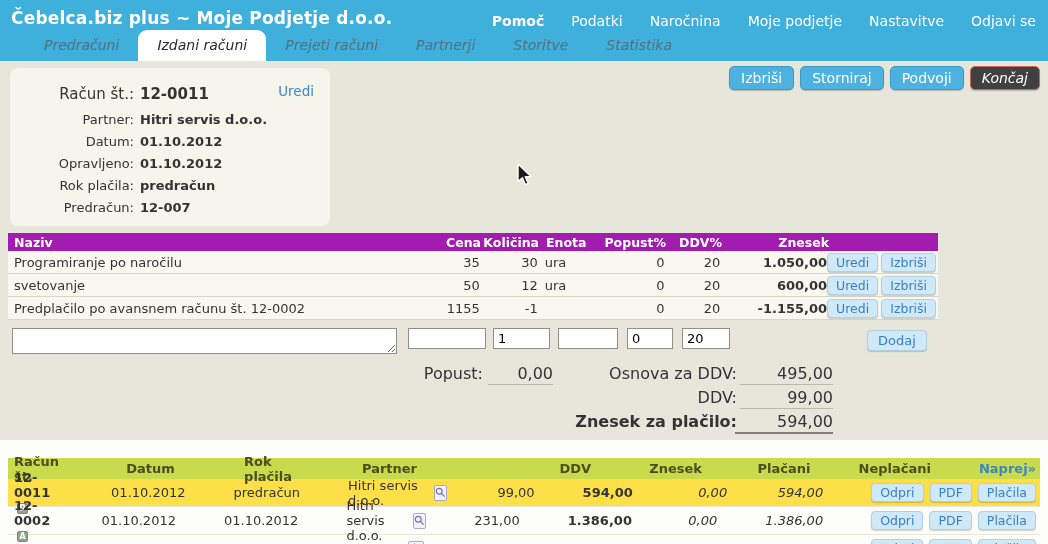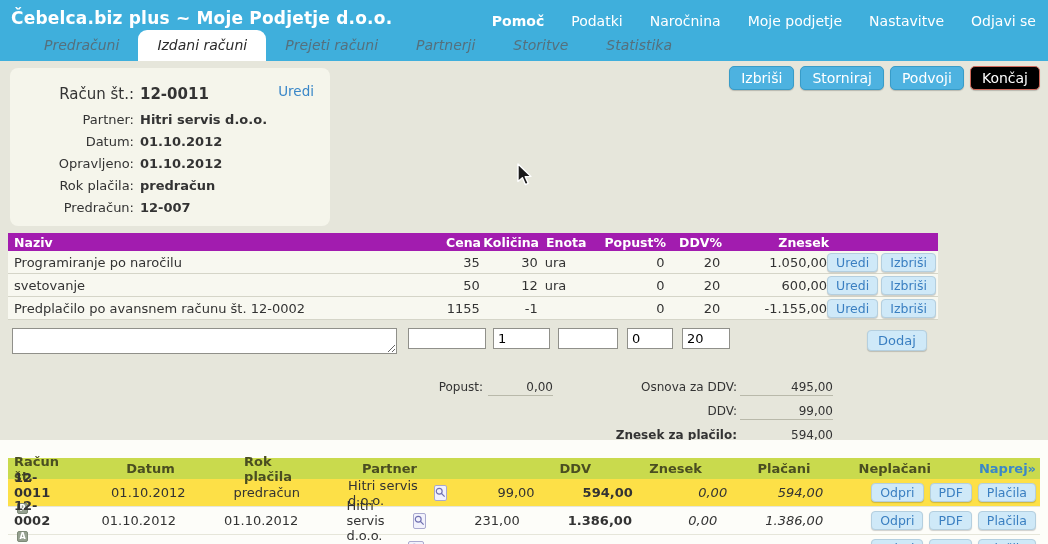--- a/index.html
+++ b/index.html
@@ -25,53 +25,53 @@
   .info-row { display:grid; grid-template-columns:130px 1fr; line-height:22px; }
   .info-row .lbl { text-align:right; padding-right:6px; }
   .info-row .val { font-weight:bold; }
   .info-row.first { line-height:26px; font-size:15px; margin-bottom:2px; }
   .edit-link { position:absolute; right:16px; top:15px; color:#3a87c8; font-size:13.5px; cursor:pointer; }
 
   
   .actions { position:absolute; top:66px; right:8px; display:flex; gap:6px; }
   .btn-big { font-family:inherit; font-size:14px; padding:3px 11px; border-radius:5px; color:#fff;
     background:#4db2e0; border:1px solid #389cc8; box-shadow:0 1px 1px rgba(0,0,0,.2); cursor:pointer; }
-  .btn-big.red { background:#000000; border-color:#cf685a; }
+  .btn-big.red { background:#404040; border-color:#cf685a;font-style:italic; }
 
   
   .items { position:absolute; left:8px; top:233px; width:930px; }
   .irow { display:flex; align-items:center; }
   .items-head { height:18px; background:#a21caf; color:#fff; font-weight:bold; font-size:12.5px; }
   .items-body .irow { height:23px; background:#f8f8f0; border-bottom:1px solid #d5d5c8; }
   .c-naziv { width:410px; padding-left:6px; text-align:left; }
   .c-cena { width:63px; text-align:right; }
   .c-kol { width:58px; text-align:right; }
   .c-enota { width:55px; text-align:left; padding-left:7px; }
   .c-pop { width:72px; text-align:right; }
   .c-ddv { width:56px; text-align:right; }
   .c-znesek { width:107px; text-align:right; }
-  .items-body .c-znesek { font-weight:normal; }
+  .items-body .c-znesek { font-weight:bold; }
   .c-act { flex:1; display:flex; justify-content:flex-end; gap:3px; padding-right:2px; }
   .btn-small { font-family:inherit; font-size:12.5px; color:#3a7fc1; background:#cfe9f8;
     border:1px solid #b4cfdf; border-radius:4px; padding:1px 8px; box-shadow:0 1px 1px rgba(0,0,0,.18); cursor:pointer; }
 
   
   .add-row { position:absolute; left:8px; top:328px; width:930px; height:30px; }
   .add-row textarea, .add-row input { position:absolute; top:0; border:1px solid #90908a;
     background:#fff; font-family:inherit; font-size:13px; padding:2px 4px; }
   .ta-naziv { left:4px; width:385px; height:26px; resize:both; }
   .in-cena { left:400px; width:78px; height:21px; }
   .in-kol  { left:485px; width:57px; height:21px; }
   .in-enota{ left:550px; width:60px; height:21px; }
   .in-pop  { left:619px; width:46px; height:21px; }
   .in-ddv  { left:674px; width:48px; height:21px; }
   .btn-dodaj { position:absolute; left:859px; top:2px; font-size:13px; padding:2px 10px; }
 
   
-  .totals { position:absolute; left:8px; top:378px; width:930px; height:72px; font-size:12px; }
+  .totals { position:absolute; left:8px; top:362px; width:930px; height:72px; font-size:16px; }
   .totals div { position:absolute; }
   .t-lbl { text-align:right; }
   .t-val { text-align:right; border-bottom:1px solid #b9b9aa; padding-bottom:1px; }
   .l-popust { left:330px; top:2px; width:145px; }
   .v-popust { left:480px; top:2px; width:65px; }
   .l-osnova { left:555px; top:2px; width:174px; }
   .v-osnova { left:732px; top:2px; width:93px; }
   .l-ddv    { left:555px; top:26px; width:174px; }
   .v-ddv    { left:732px; top:26px; width:93px; }
   .l-total  { left:545px; top:50px; width:184px; font-weight:bold; }

